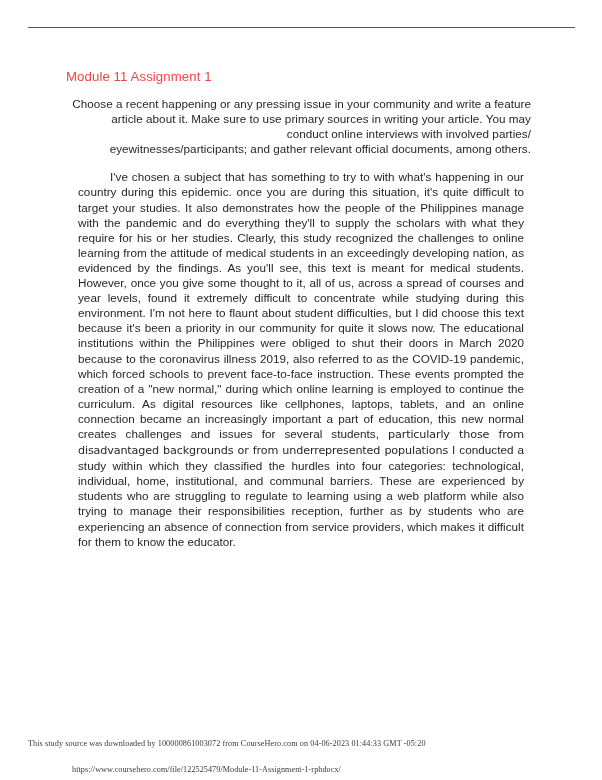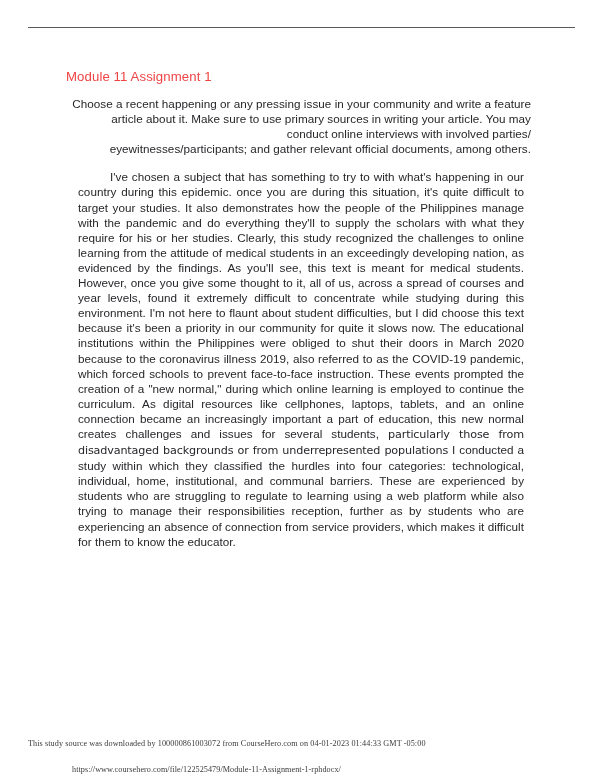--- a/index.html
+++ b/index.html
@@ -134,17 +134,17 @@
     <p class="intro-para">Choose a recent happening or any pressing issue in your community and write a feature article about it. Make sure to use primary sources in writing your article. You may conduct online interviews with involved parties/
 eyewitnesses/participants; and gather relevant official documents, among others.</p>
 
     <p class="body-para">
       <span>I've chosen a subject that has something to try to with what's happening in our country during this epidemic. once you are during this situation, it's quite difficult to target your studies. It also demonstrates how the people of the Philippines manage with the pandemic and do everything they'll to supply the scholars with what they require for his or her studies. Clearly, this study recognized the challenges to online learning from the attitude of medical students in an exceedingly developing nation, as evidenced by the findings. As you'll see, this text is meant for medical students. However, once you give some thought to it, all of us, across a spread of courses and year levels, found it extremely difficult to concentrate while studying during this environment. I'm not here to flaunt about student difficulties, but I did choose this text because it's been a priority in our community for quite it slows now. The educational institutions within the Philippines were obliged to shut their doors in March 2020 because to the coronavirus illness 2019, also referred to as the COVID-19 pandemic, which forced schools to prevent face-to-face instruction. These events prompted the creation of a "new normal," during which online learning is employed to continue the curriculum. As digital resources like cellphones, laptops, tablets, and an online connection became an increasingly important a part of education, this new normal creates challenges and issues for several students, </span><span class="alt-font">particularly those from disadvantaged backgrounds or from underrepresented populations</span><span> I conducted a study within which they classified the hurdles into four categories: technological, individual, home, institutional, and communal barriers. These are experienced by students who are struggling to regulate to learning using a web platform while also trying to manage their responsibilities reception, further as by students who are experiencing an absence of connection from service providers, which makes it difficult for them to know the educator.</span>
     </p>
 
   </div>
 
   <div class="footer">
-    <div class="footer-download">This study source was downloaded by 100000861003072 from CourseHero.com on 04-01-2023 01:44:33 GMT -05:00</div>
+    <div class="footer-download">This study source was downloaded by 100000861003072 from CourseHero.com on 04-06-2023 01:44:33 GMT -05:20</div>
     <div class="footer-url">https://www.coursehero.com/file/122525479/Module-11-Assignment-1-rphdocx/</div>
   </div>
 
 </div>
 
 </body></html>

